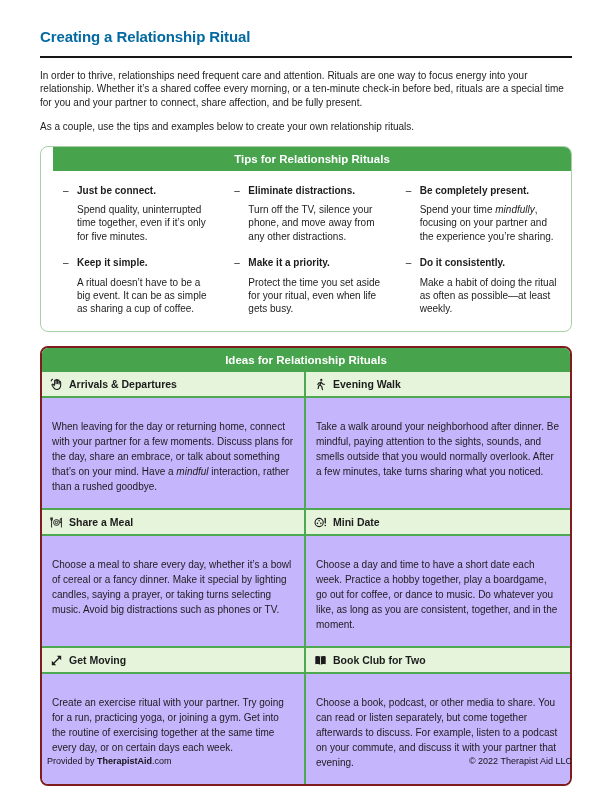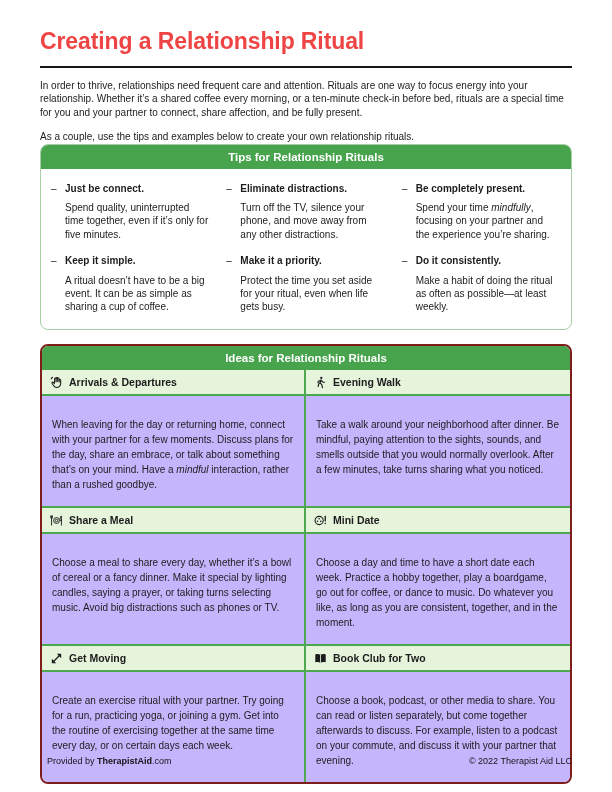--- a/index.html
+++ b/index.html
@@ -1,26 +1,26 @@
 <!DOCTYPE html>
 <html><head>
 <meta charset="utf-8">
 <style>
   html,body { margin:0; padding:0; background:#eee; }
   .page {
     width:612px; height:792px; margin:0 auto; background:#fff;
     position:relative; box-sizing:border-box; padding:28px 40px 0 40px;
     font-family:"Liberation Sans", sans-serif; color:#1c1c1c;
   }
-  .doc-title { font-size:23px; font-weight:bold; margin:0; color:#ef4444; letter-spacing:-0.1px; }
+  .doc-title { font-size:15px; font-weight:bold; margin:0; color:#0369a1; letter-spacing:-0.1px; }
   .title-rule { height:2px; background:#151515; margin-top:11px; }
   .para { font-size:10px; line-height:13.4px; margin:11px 0 0 0; }
 
   .panel { border-radius:8px; overflow:hidden; }
-  .panel-tips { margin-top:0; border:1.5px solid #A7D0A7; }
+  .panel-tips { margin-top:12px; border:1.5px solid #A7D0A7;padding-left:12px; }
   .panel-ideas { margin-top:14px; border:2px solid #7f1d1d; }
   .panel-header {
     background:#47A34C; color:#fff; font-weight:bold; font-size:11.5px;
     text-align:center; padding:6px 0;
   }
 
   .tips-grid {
     display:grid; grid-template-columns:1fr 1fr 1fr;
     column-gap:18px; row-gap:13px; padding:13px 12px 15px 10px;
   }

